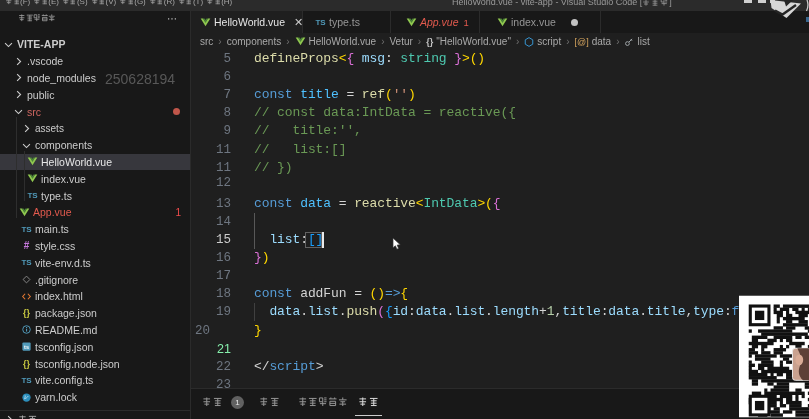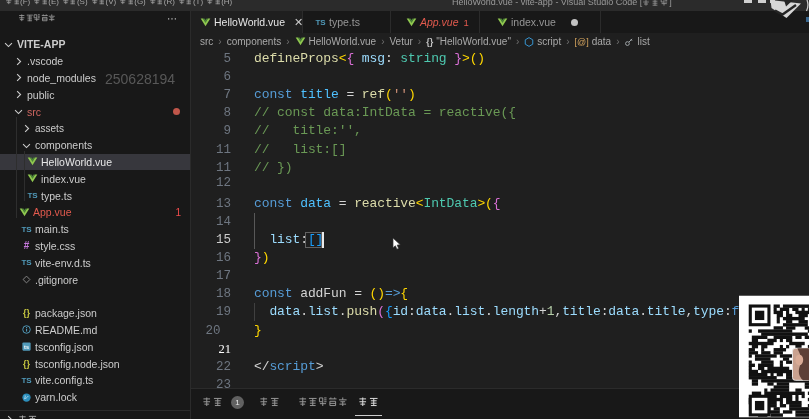--- a/index.html
+++ b/index.html
@@ -225,20 +225,27 @@
           <span style="width:21px;flex:none;"></span>
           <span class="ic" style="color:#519aba;font-size:8px;font-weight:bold;letter-spacing:0;">TS</span>
           <span style="color:#cccccc;font-size:10.5px;white-space:nowrap;">vite-env.d.ts</span>
         </div>
 <div class="trow" style="top:238.2px;">
           <span style="width:21px;flex:none;"></span>
           <svg class="ic" viewBox="0 0 16 16">
             <rect x="4.5" y="4.5" width="7" height="7" transform="rotate(45 8 8)" fill="none" stroke="#8a8a8a" stroke-width="1.3"></rect>
           </svg>
           <span style="color:#cccccc;font-size:10.5px;white-space:nowrap;">.gitignore</span>
+        </div>
+<div class="trow" style="top:255.0px;">
+          <span style="width:21px;flex:none;"></span>
+          <svg class="ic" viewBox="0 0 16 16">
+            <path d="M6 4L2.5 8 6 12M10 4l3.5 4L10 12" stroke="#e37933" stroke-width="1.6" fill="none"></path>
+          </svg>
+          <span style="color:#cccccc;font-size:10.5px;white-space:nowrap;">index.html</span>
         </div>
 <div class="trow" style="top:271.8px;">
           <span style="width:21px;flex:none;"></span>
           <span class="ic" style="color:#cbcb41;font-size:9px;font-weight:bold;">{}</span>
           <span style="color:#cccccc;font-size:10.5px;white-space:nowrap;">package.json</span>
         </div>
 <div class="trow" style="top:288.6px;">
           <span style="width:21px;flex:none;"></span>
           <svg class="ic" viewBox="0 0 16 16">
             <circle cx="8" cy="8" r="5.5" fill="none" stroke="#519aba" stroke-width="1.4"></circle>
@@ -381,23 +388,23 @@
 <div style="position:absolute;left:195px;top:212.9px;width:36px;height:18.1px;line-height:18.1px;text-align:right;color:#6e7681;font-family:'Liberation Mono',monospace;font-size:12.5px;">14</div>
 <div style="position:absolute;left:195px;top:231.0px;width:36px;height:18.1px;line-height:18.1px;text-align:right;color:#cccccc;font-family:'Liberation Mono',monospace;font-size:12.5px;">15</div>
 <div class="cl" style="top:231.0px;"><span style="color:#d4d4d4">  </span><span style="color:#9cdcfe">list</span><span style="color:#d4d4d4">:</span><span style="color:#179fff">[]</span></div>
 <div style="position:absolute;left:195px;top:249.1px;width:36px;height:18.1px;line-height:18.1px;text-align:right;color:#6e7681;font-family:'Liberation Mono',monospace;font-size:12.5px;">16</div>
 <div class="cl" style="top:249.1px;"><span style="color:#da70d6">}</span><span style="color:#ffd700">)</span></div>
 <div style="position:absolute;left:195px;top:267.2px;width:36px;height:18.1px;line-height:18.1px;text-align:right;color:#6e7681;font-family:'Liberation Mono',monospace;font-size:12.5px;">17</div>
 <div style="position:absolute;left:195px;top:285.3px;width:36px;height:18.1px;line-height:18.1px;text-align:right;color:#6e7681;font-family:'Liberation Mono',monospace;font-size:12.5px;">18</div>
 <div class="cl" style="top:285.3px;"><span style="color:#569cd6">const</span><span style="color:#d4d4d4"> </span><span style="color:#d4d4d4">addFun</span><span style="color:#d4d4d4"> </span><span style="color:#d4d4d4">=</span><span style="color:#d4d4d4"> </span><span style="color:#ffd700">()</span><span style="color:#569cd6">=&gt;</span><span style="color:#ffd700">{</span></div>
 <div style="position:absolute;left:195px;top:303.4px;width:36px;height:18.1px;line-height:18.1px;text-align:right;color:#6e7681;font-family:'Liberation Mono',monospace;font-size:12.5px;">19</div>
 <div class="cl" style="top:303.4px;"><span style="color:#d4d4d4">  </span><span style="color:#9cdcfe">data</span><span style="color:#d4d4d4">.</span><span style="color:#9cdcfe">list</span><span style="color:#d4d4d4">.</span><span style="color:#dcdcaa">push</span><span style="color:#da70d6">(</span><span style="color:#179fff">{</span><span style="color:#9cdcfe">id</span><span style="color:#d4d4d4">:</span><span style="color:#9cdcfe">data</span><span style="color:#d4d4d4">.</span><span style="color:#9cdcfe">list</span><span style="color:#d4d4d4">.</span><span style="color:#9cdcfe">length</span><span style="color:#d4d4d4">+</span><span style="color:#b5cea8">1</span><span style="color:#d4d4d4">,</span><span style="color:#9cdcfe">title</span><span style="color:#d4d4d4">:</span><span style="color:#9cdcfe">data</span><span style="color:#d4d4d4">.</span><span style="color:#9cdcfe">title</span><span style="color:#d4d4d4">,</span><span style="color:#9cdcfe">type</span><span style="color:#d4d4d4">:</span><span style="color:#569cd6">false</span><span style="color:#179fff">}</span><span style="color:#da70d6">)</span><span style="color:#ffd700">}</span></div>
-<div style="position:absolute;left:195px;top:321.5px;width:36px;height:18.1px;line-height:18.1px;text-align:center;color:#6e7681;font-family:'Liberation Mono',monospace;font-size:12.5px;">20</div>
+<div style="position:absolute;left:195px;top:321.5px;width:36px;height:18.1px;line-height:18.1px;text-align:left;color:#6e7681;font-family:'Liberation Mono',monospace;font-size:12.5px;">20</div>
 <div class="cl" style="top:321.5px;"><span style="color:#ffd700">}</span></div>
-<div style="position:absolute;left:195px;top:339.6px;width:36px;height:18.1px;line-height:18.1px;text-align:right;color:#ffffff;font-family:Liberation Serif, serif;font-size:12.5px;">21</div>
+<div style="position:absolute;left:195px;top:339.6px;width:36px;height:18.1px;line-height:18.1px;text-align:right;color:#86efac;font-family:Liberation Sans, sans-serif;font-size:12.5px;">21</div>
 <div style="position:absolute;left:195px;top:357.7px;width:36px;height:18.1px;line-height:18.1px;text-align:right;color:#6e7681;font-family:'Liberation Mono',monospace;font-size:12.5px;">22</div>
 <div class="cl" style="top:357.7px;"><span style="color:#d4d4d4">&lt;/</span><span style="color:#569cd6">script</span><span style="color:#d4d4d4">&gt;</span></div>
 <div style="position:absolute;left:195px;top:375.8px;width:36px;height:18.1px;line-height:18.1px;text-align:right;color:#6e7681;font-family:'Liberation Mono',monospace;font-size:12.5px;">23</div>
 
   <div style="position:absolute;left:254px;top:212.9px;width:1px;height:36.2px;background:#585858;"></div>
   <div style="position:absolute;left:254px;top:303.4px;width:1px;height:18.1px;background:#404040;"></div>
 
   <div style="position:absolute;left:305px;top:232.0px;width:17px;height:16px;border:1px solid #626262;"></div>
   <div style="position:absolute;left:322px;top:232.0px;width:1.5px;height:16px;background:#eaeaea;"></div>
 

